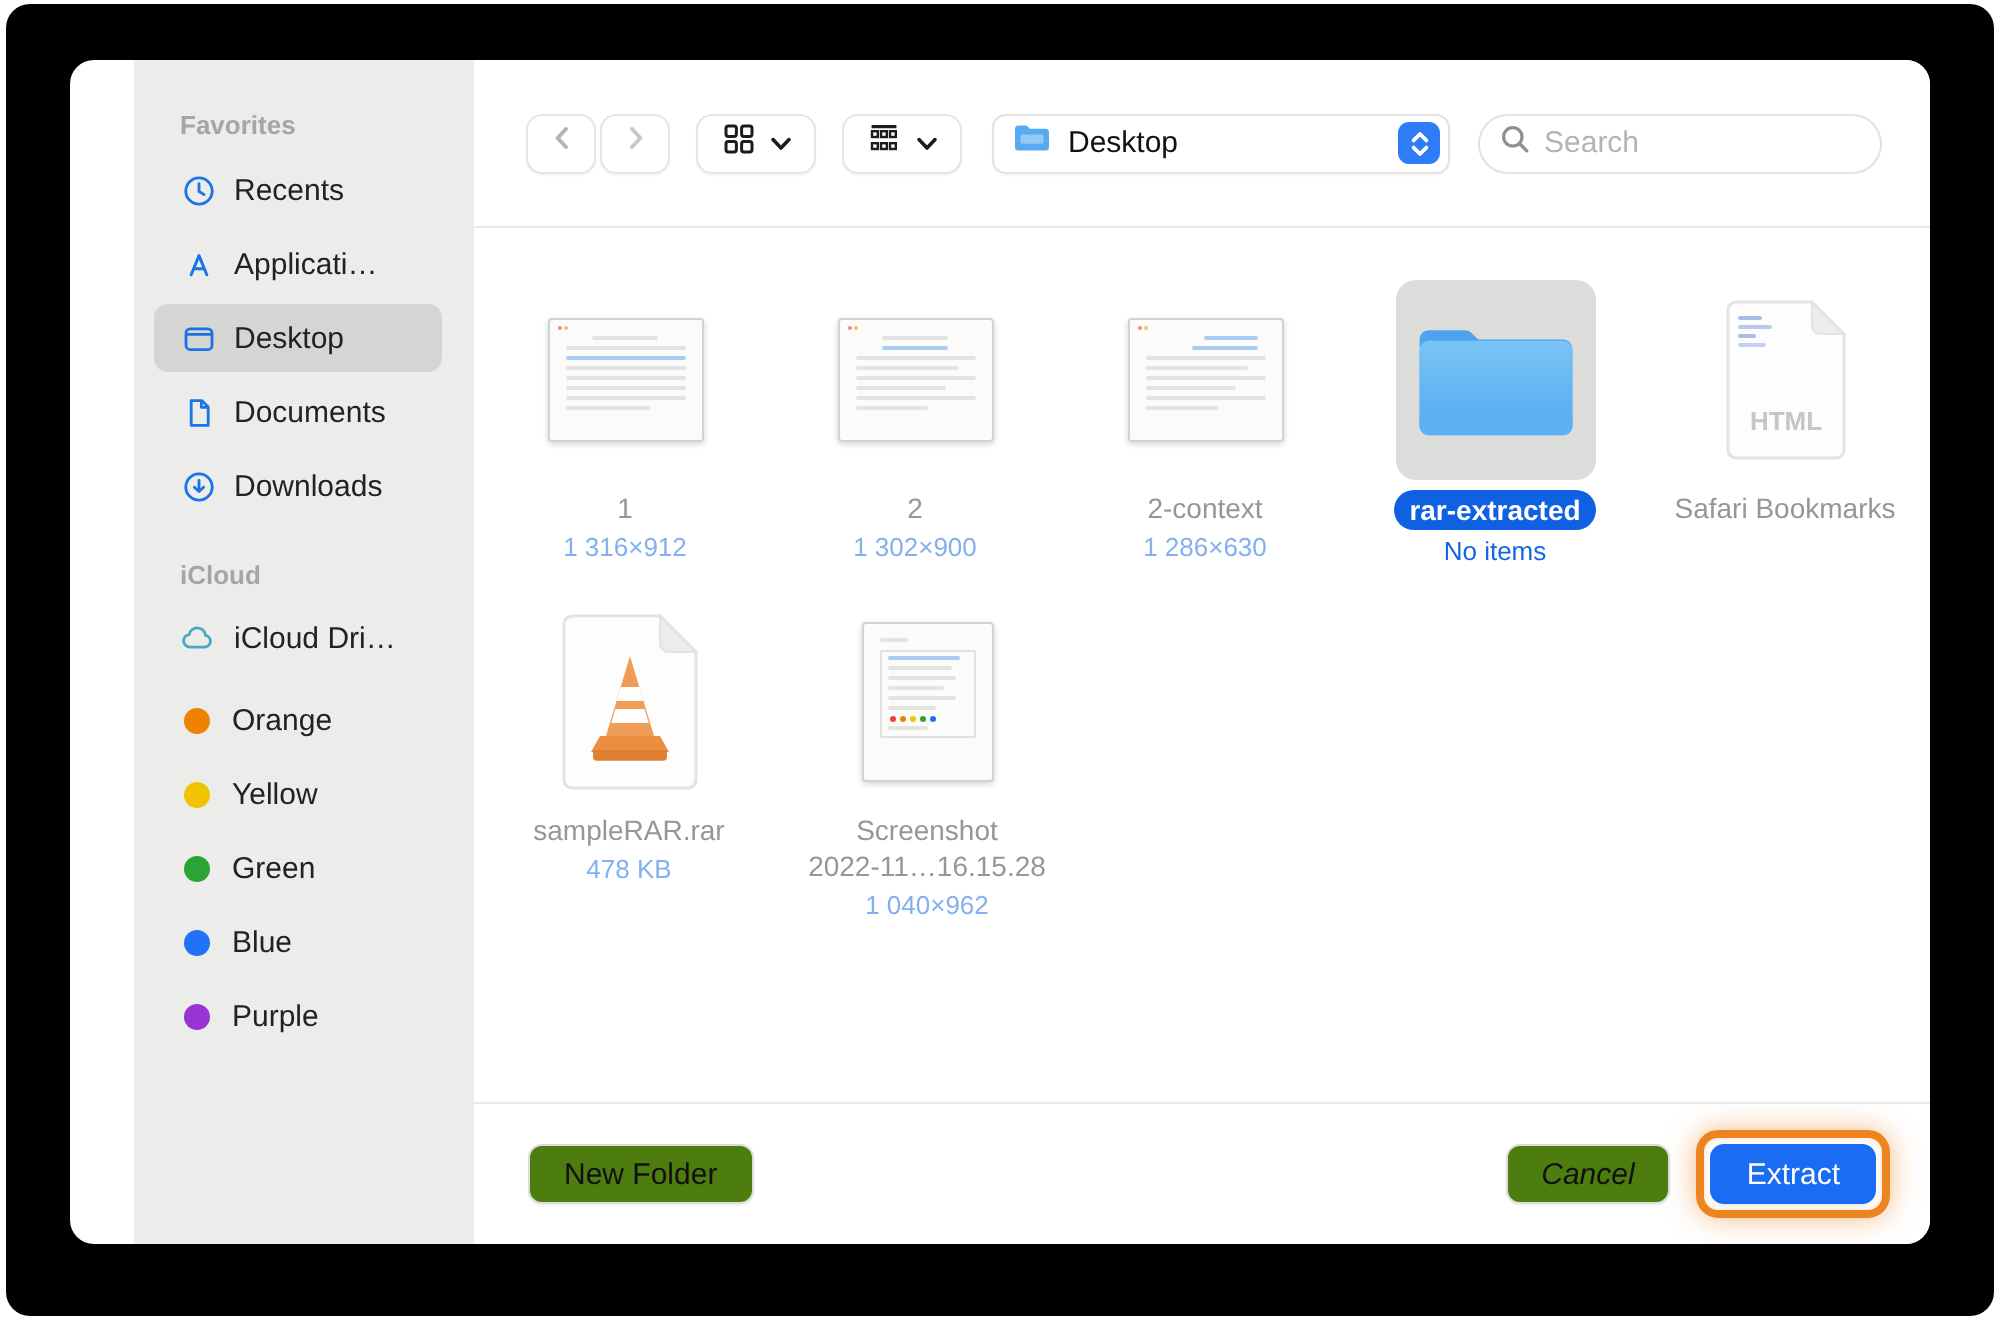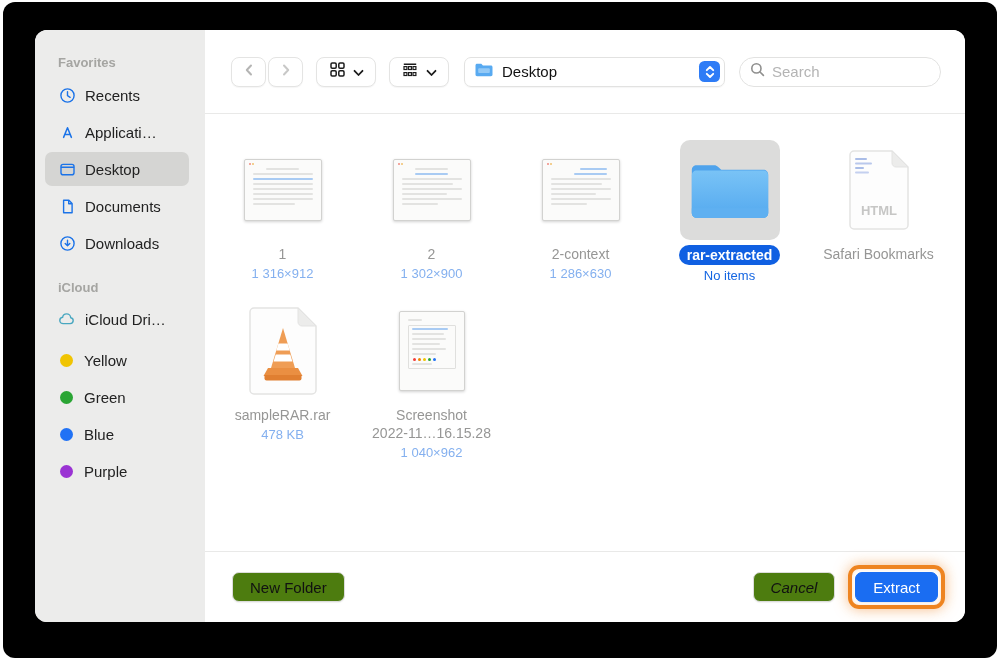--- a/index.html
+++ b/index.html
@@ -5,21 +5,21 @@
   * { margin:0; padding:0; box-sizing:border-box; }
   html,body { width:1000px; height:660px; background:#fff; font-family:"Liberation Sans","DejaVu Sans",sans-serif; }
   .canvas { position:relative; width:1000px; height:660px; overflow:hidden; background:#fff; }
   .black-frame { position:absolute; left:3px; top:2px; right:3px; bottom:2px; background:#000; border-radius:12px; }
 
   
   .dialog { position:absolute; left:35px; top:30px; width:930px; height:592px;
             background:#fff; border-radius:12px; overflow:hidden; display:flex; }
 
   
-  .sidebar { width:170px; min-width:170px; background:#ececeb; padding:24px 16px 0 10px; overflow:hidden; }
+  .sidebar { width:170px; min-width:170px; background:#ececeb; padding:24px 16px 0 10px; overflow:hidden;margin-left:32px; }
   .side-header { font-size:13px; font-weight:700; color:#a5a5a2; padding-left:13px; height:18px; line-height:18px; }
   .side-header.mt1 { margin-top:19px; }
   .side-header.mt2 { margin-top:20px; }
   .side-gap { height:6px; }
   .side-gap2 { height:5px; }
   .side-gap3 { height:4px; }
   .side-item { display:flex; align-items:center; height:34px; margin-bottom:3px; border-radius:7px; padding-left:13px; cursor:default; }
   .side-item.selected { background:#d5d5d3; }
   .side-item .sicon { width:18px; height:18px; display:flex; align-items:center; justify-content:center; margin-right:9px; flex:none; }
   .side-item .slabel { font-size:15px; color:#222; white-space:nowrap; overflow:hidden; }
@@ -149,20 +149,24 @@
           <svg width="18" height="17" viewBox="0 0 18 17" fill="none" stroke="#49a7c0" stroke-width="1.4" stroke-linejoin="round">
               <path d="M5.2 12.6c-1.9 0-3.4-1.4-3.4-3.2 0-1.6 1.2-2.9 2.8-3.1.3-1.9 2-3.4 4-3.4 2.2 0 4 1.7 4.1 3.8 1.4.2 2.5 1.4 2.5 2.9 0 1.7-1.4 3-3.1 3z"></path>
             </svg>
         </span>
         <span class="slabel">iCloud Dri…</span>
       </div>
 
 
       <div class="side-gap3"></div>
 
+      <div class="side-item">
+        <span class="tag-dot dot-orange"></span>
+        <span class="slabel">Orange</span>
+      </div>
       <div class="side-item">
         <span class="tag-dot dot-yellow"></span>
         <span class="slabel">Yellow</span>
       </div>
       <div class="side-item">
         <span class="tag-dot dot-green"></span>
         <span class="slabel">Green</span>
       </div>
       <div class="side-item">
         <span class="tag-dot dot-blue"></span>

